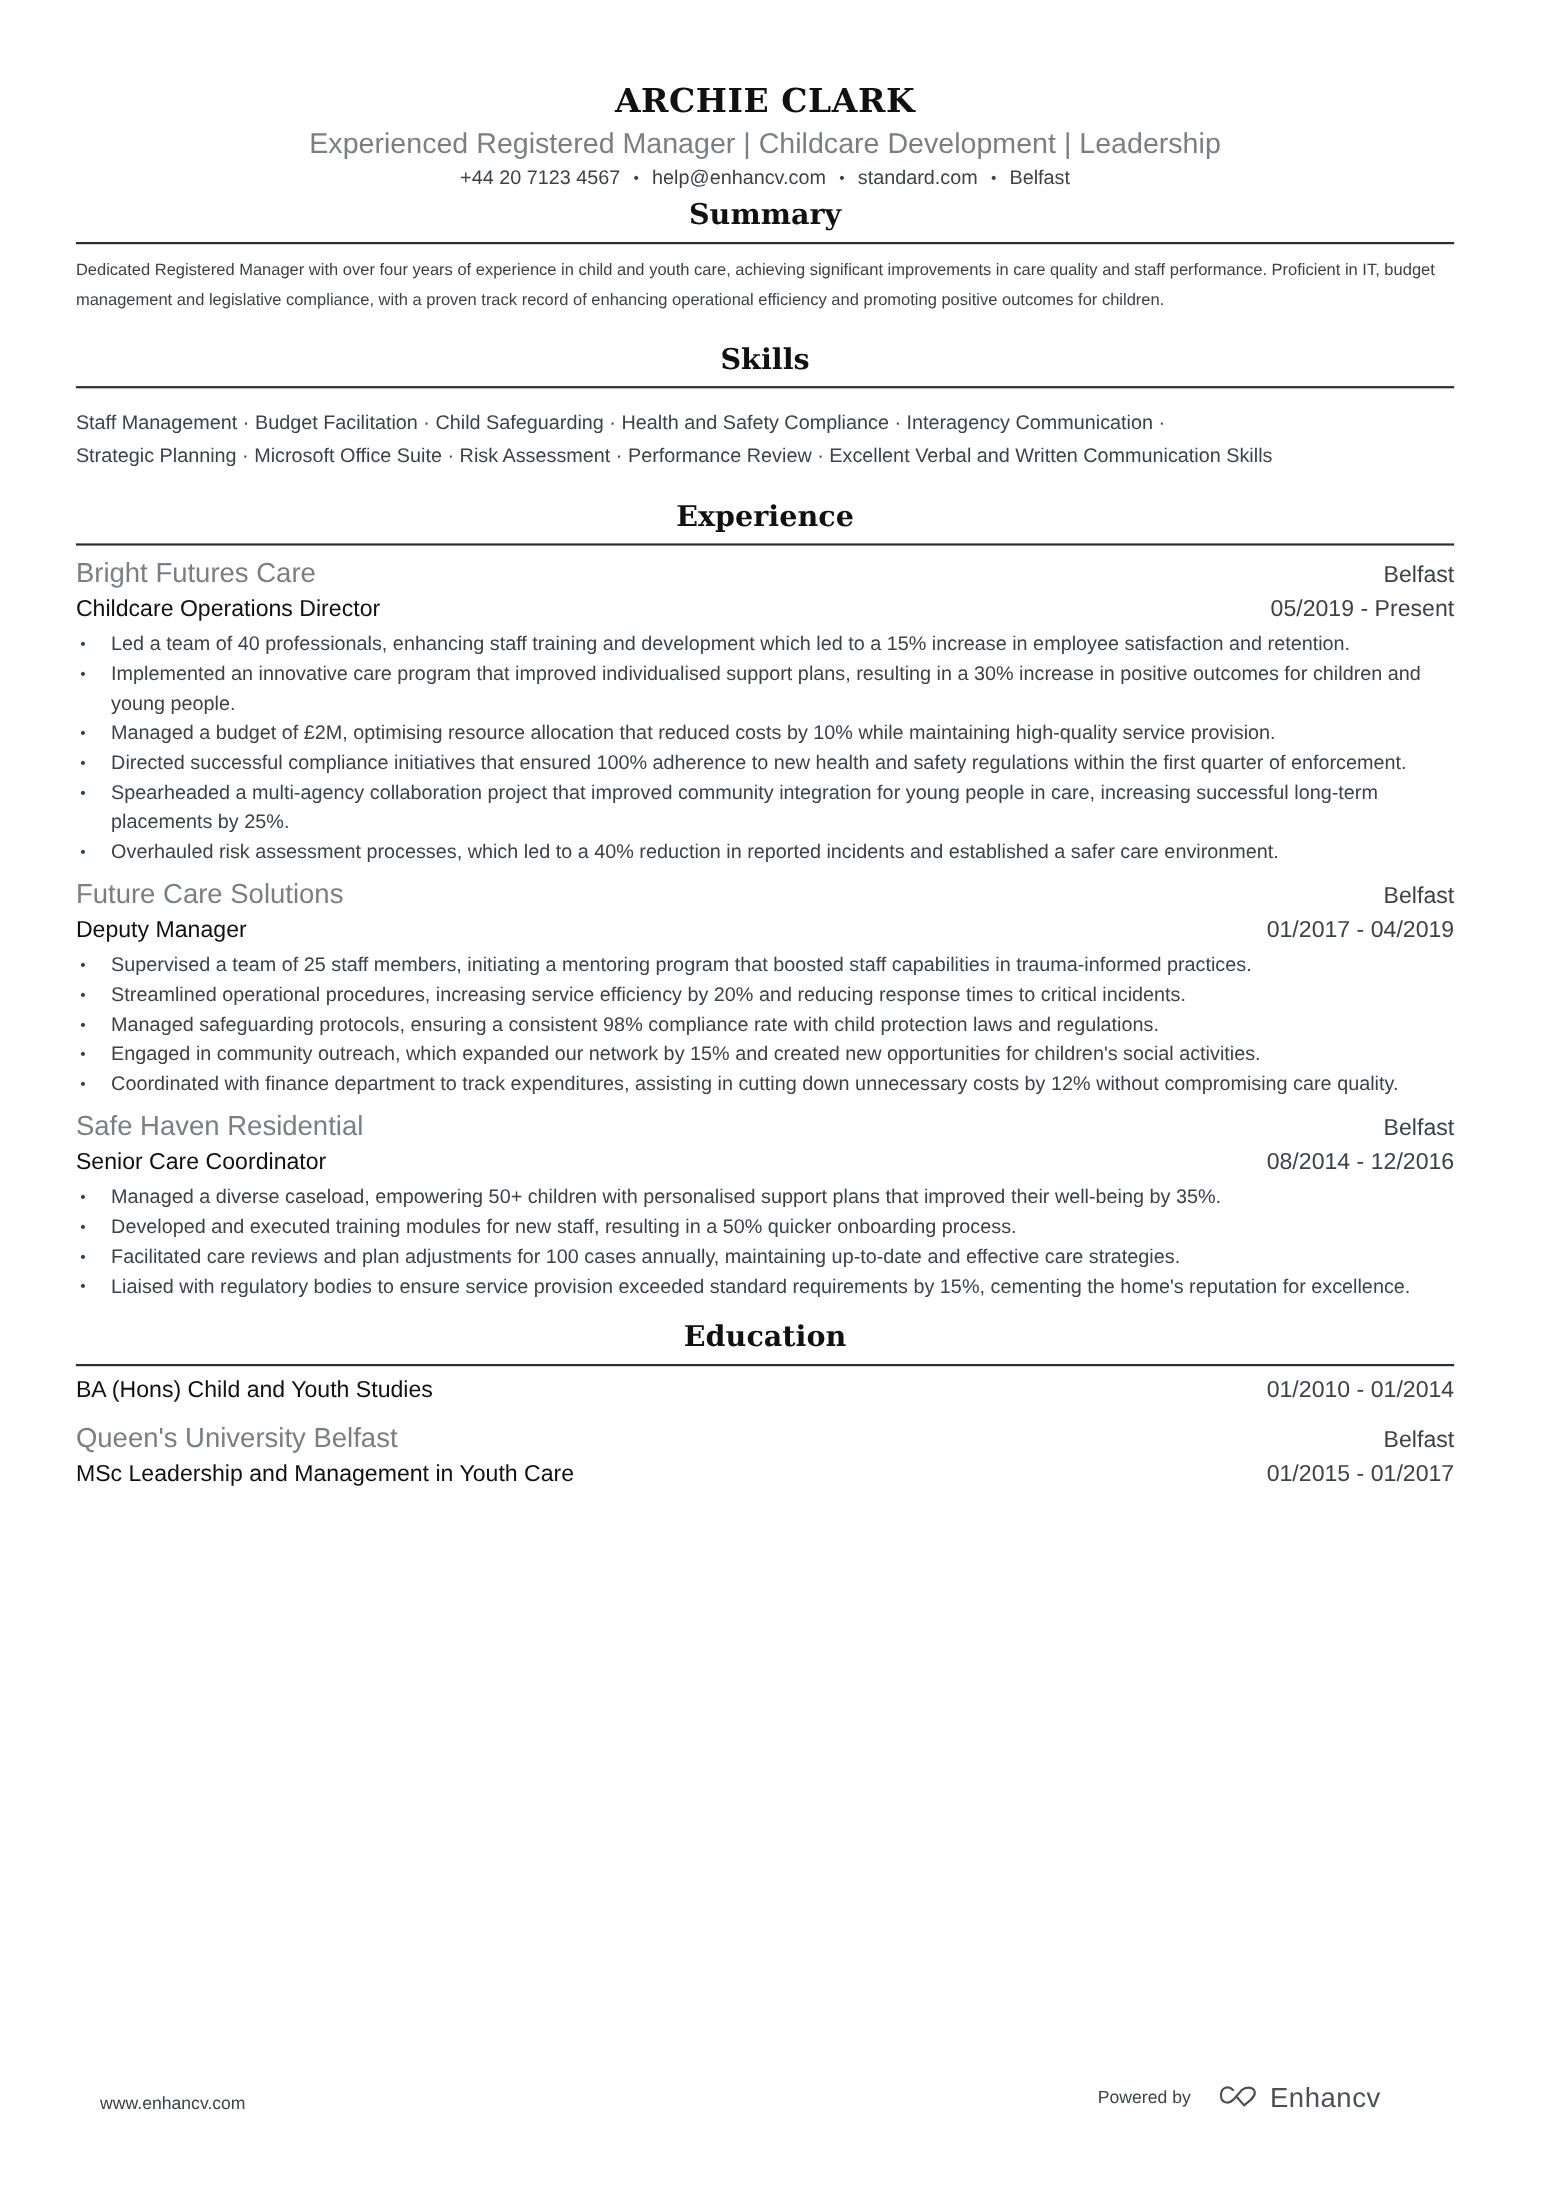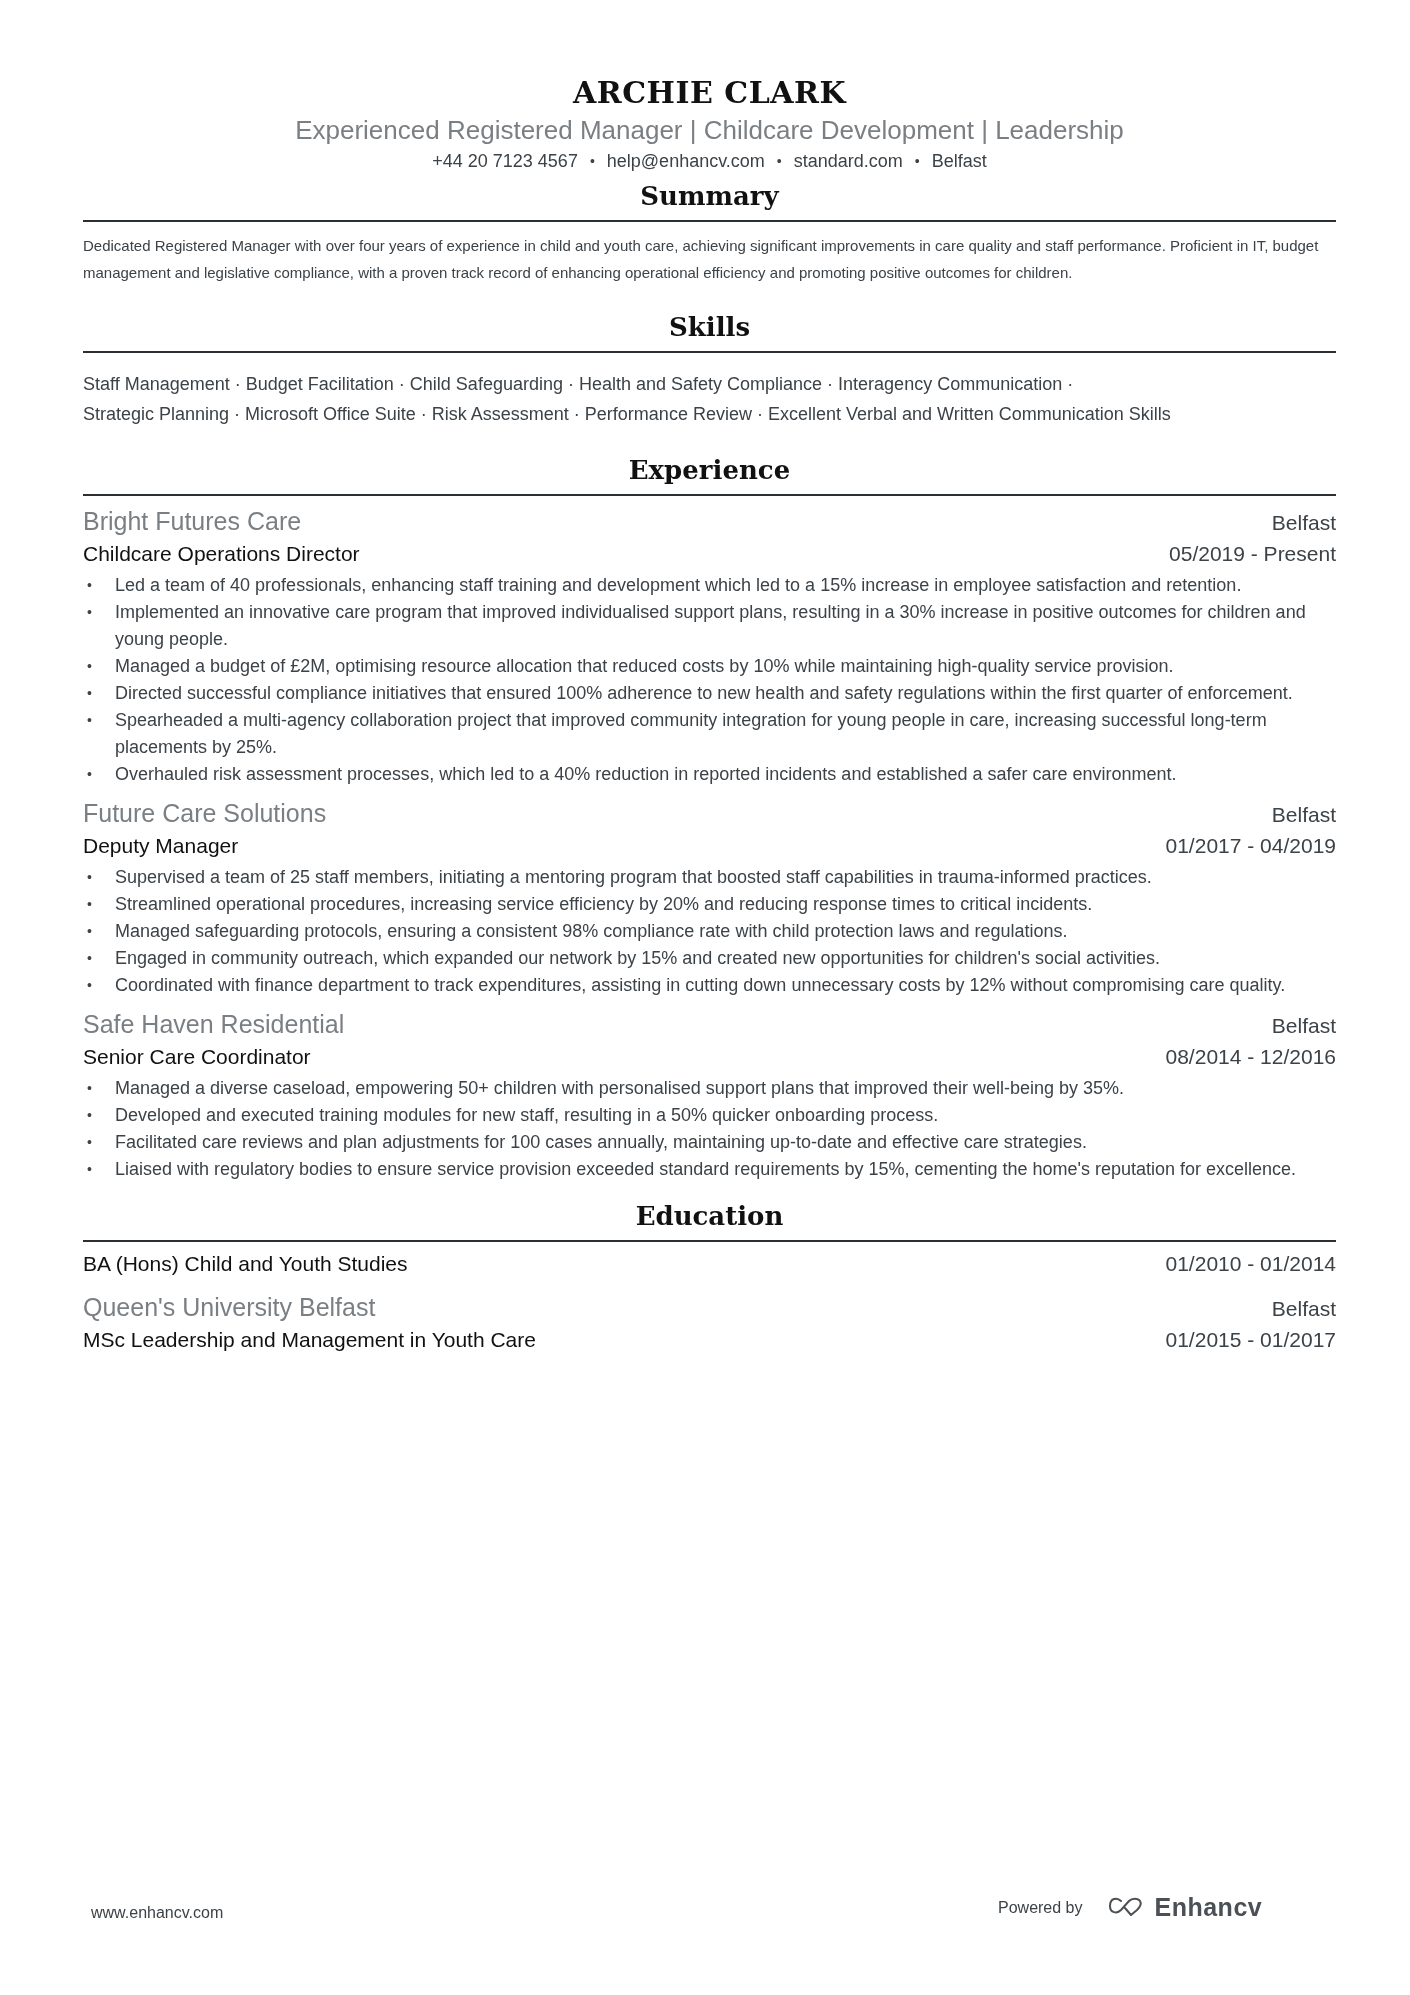--- a/index.html
+++ b/index.html
@@ -1,18 +1,18 @@
 <!DOCTYPE html>
 <html><head>
   <meta charset="utf-8">
   <style>
     * { box-sizing: border-box; margin: 0; padding: 0; }
     html, body { width: 1410px; height: 1995px; background: #ffffff; }
     body { position: relative; font-family: "Liberation Sans", "DejaVu Sans", sans-serif; color: #3b4248; }
-    .page { position: absolute; left: 83px; top: 0; width: 1253px; }
+    .page { position: absolute; left: 69px; top: 0; width: 1253px; }
 
     .header { text-align: center; padding-top: 74px; }
     .name { font-family: "DejaVu Serif", "Liberation Serif", serif; font-weight: bold; font-size: 30px; color: #111111; letter-spacing: 0.5px; line-height: 38px; }
     .tagline { font-size: 26px; color: #7a7f84; line-height: 36px; margin-top: 0px; }
     .contact { font-size: 18px; color: #3b4248; line-height: 26px; margin-top: 0px; display: flex; justify-content: center; gap: 0; }
     .contact .sep { margin: 0 12px; font-size: 14px; line-height: 26px; }
 
     .section-title { font-family: "DejaVu Serif", "Liberation Serif", serif; font-weight: bold; font-size: 26px; color: #111111; text-align: center; line-height: 34px; }
     .section-rule { height: 2px; background: #2a2f33; margin-top: 7px; }
 
@@ -34,21 +34,21 @@
     ul.bullets li { position: relative; padding-left: 32px; font-size: 18px; line-height: 27px; color: #3b4248; }
     ul.bullets li .dot { position: absolute; left: 4px; top: 0; font-size: 14px; line-height: 27px; color: #3b4248; }
 
     .edu-sec { margin-top: 16px; }
     .edu { margin-top: 6px; }
     .edu + .edu { margin-top: 10px; }
 
     .footer-left { position: absolute; left: 91px; top: 1904px; font-size: 16px; color: #3b4248; }
     .footer-right { position: absolute; left: 998px; top: 1893px; display: flex; align-items: center; gap: 24px; }
     .powered { font-size: 16px; color: #3b4248; }
-    .brand { display: flex; align-items: center; gap: 10px; font-weight: bold; }
+    .brand { display: flex; align-items: center; gap: 10px; }
     .brand-name { font-size: 25px; color: #4a5055; letter-spacing: 0.5px; }
   </style>
 </head>
 <body>
 
 <div class="page">
 
   <header class="header">
     <div class="name">ARCHIE CLARK</div>
     <div class="tagline">Experienced Registered Manager | Childcare Development | Leadership</div>

